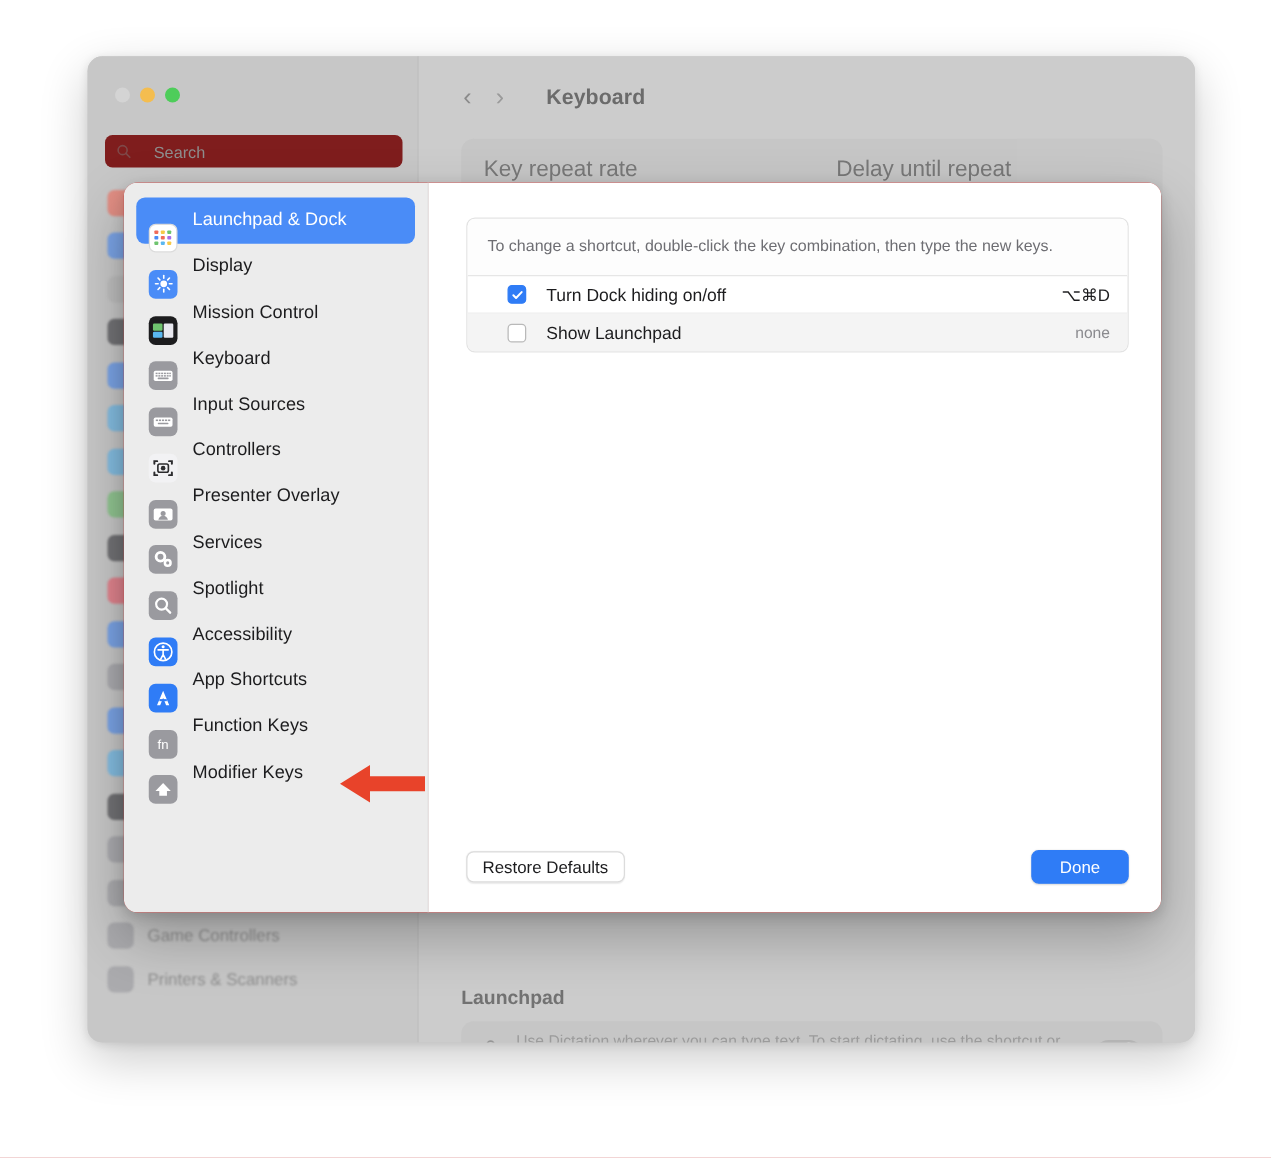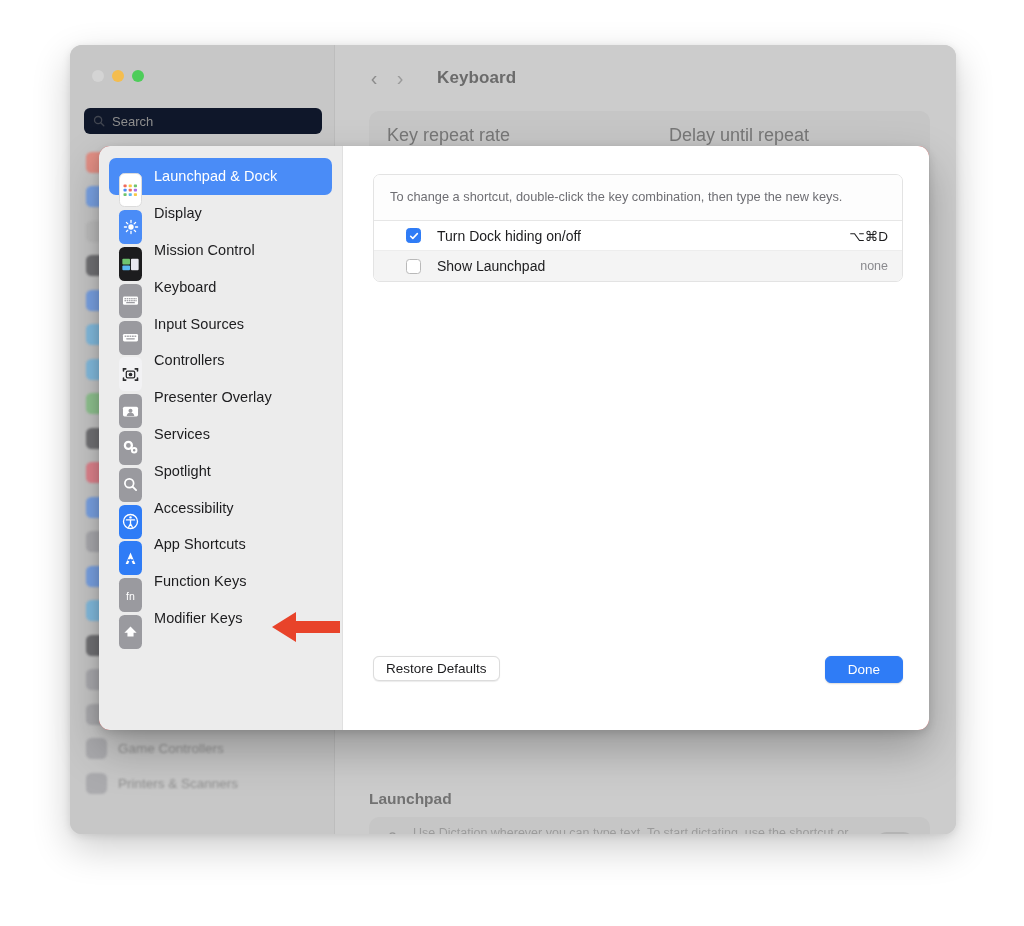--- a/index.html
+++ b/index.html
@@ -34,23 +34,23 @@
     display: flex; gap: 8px; align-items: center;
   }
   .tl { width: 12px; height: 12px; border-radius: 50%; }
   .tl.close { background: #d4d4d4; }
   .tl.min   { background: #f4bd4f; }
   .tl.max   { background: #4ecd5a; }
 
   .search-field {
     position: absolute; left: 14px; top: 63px;
     width: 238px; height: 26px;
-    background: #0f172a;
+    background: #7f1d1d;
     border-radius: 6px;
-    display: flex; align-items: center; gap: 7px;
+    display: flex; align-items: center; gap: 18px;
     padding: 0 9px;
   }
   .search-field .mag { width: 12px; height: 12px; opacity: .45; flex: none; }
   .search-field .ph { font-size: 13px; color: #8e8e8e; }
 
   .win-sidebar-list {
     position: absolute; left: 8px; top: 100px; right: 8px; bottom: 0;
     filter: blur(0.9px);
   }
   .wsl-row {
@@ -129,21 +129,21 @@
   }
   .sh-row {
     height: 36.8px;
     display: flex; align-items: center; gap: 12px;
     padding: 0 10px;
     border-radius: 7px;
     cursor: default;
   }
   .sh-row.selected { background: #4a8cf7; }
   .sh-row.selected .sh-lbl { color: #ffffff; }
-  .sh-ico { width: 23px; height: 34px; border-radius: 5.5px; flex: none;
+  .sh-ico { width: 23px; height: 23px; border-radius: 5.5px; flex: none;
             display: flex; align-items: center; justify-content: center; overflow: hidden; margin-top: 28px; }
   .sh-lbl { font-size: 14.5px; color: #1c1c1e; white-space: nowrap; letter-spacing: .05px; }
 
   .sheet-main { flex: 1; position: relative; background: #ffffff; display: flex; flex-direction: column; }
   .sheet-body { flex: 1; padding: 28px 26px 0 30px; }
 
   .shortcut-card {
     border: 1px solid #e3e3e3;
     border-radius: 7px;
     overflow: hidden;
@@ -173,21 +173,21 @@
   }
   .sc-check.on { background: #2f7cf6; border-color: #2f7cf6; }
   .sc-check.on .tick { display: block; }
   .sc-check .tick { display: none; width: 10px; height: 10px; }
   .sc-name { flex: 1; color: #1c1c1e; }
   .sc-key { color: #1c1c1e; font-size: 13.5px; }
   .sc-key.none { color: #8a8a8e; font-size: 12.5px; }
 
   .sheet-footer {
     height: 74px; flex: none;
-    display: flex; justify-content: space-between;
+    display: flex; align-items: center; justify-content: space-between;
     padding: 0 26px 0 30px;
   }
   .btn {
     font-family: "Liberation Sans", sans-serif;
     font-size: 13.5px;
     border-radius: 6px;
     padding: 0 12px;
     height: 25px;
     display: inline-flex; align-items: center; justify-content: center;
     cursor: default;

